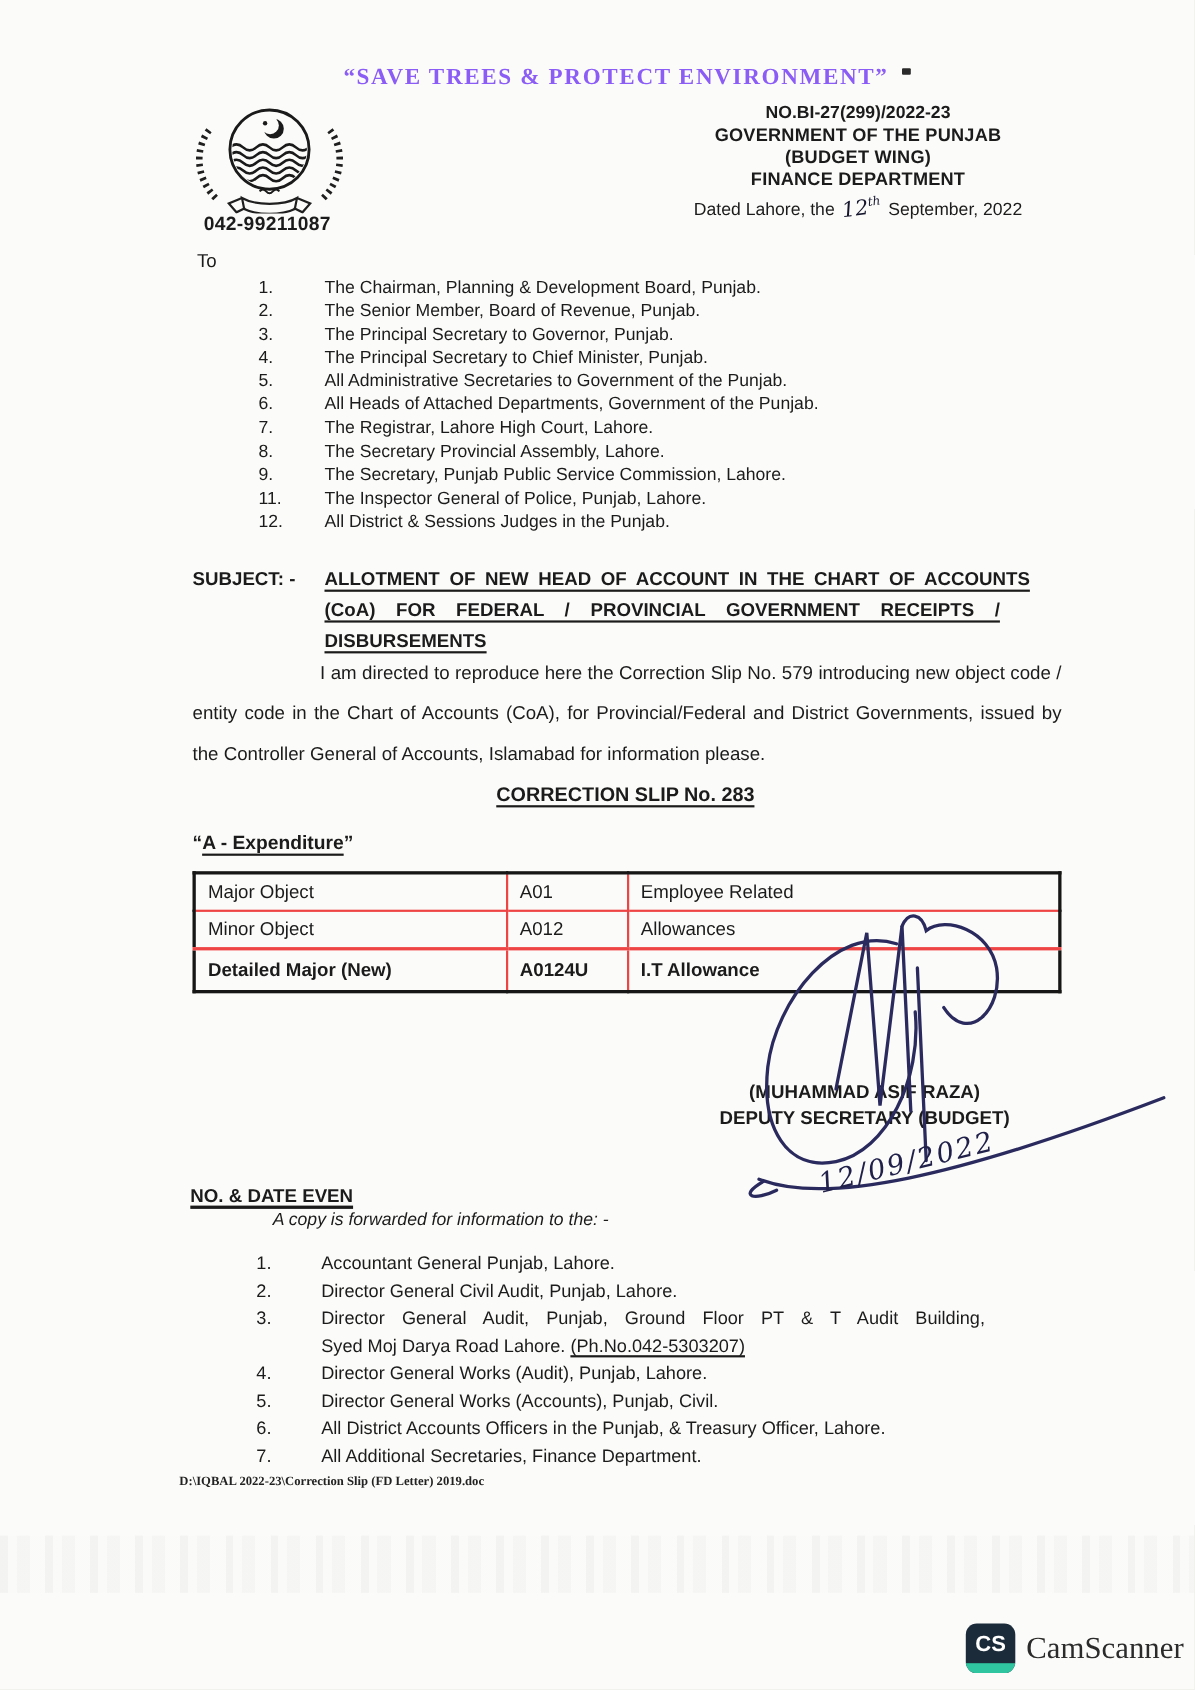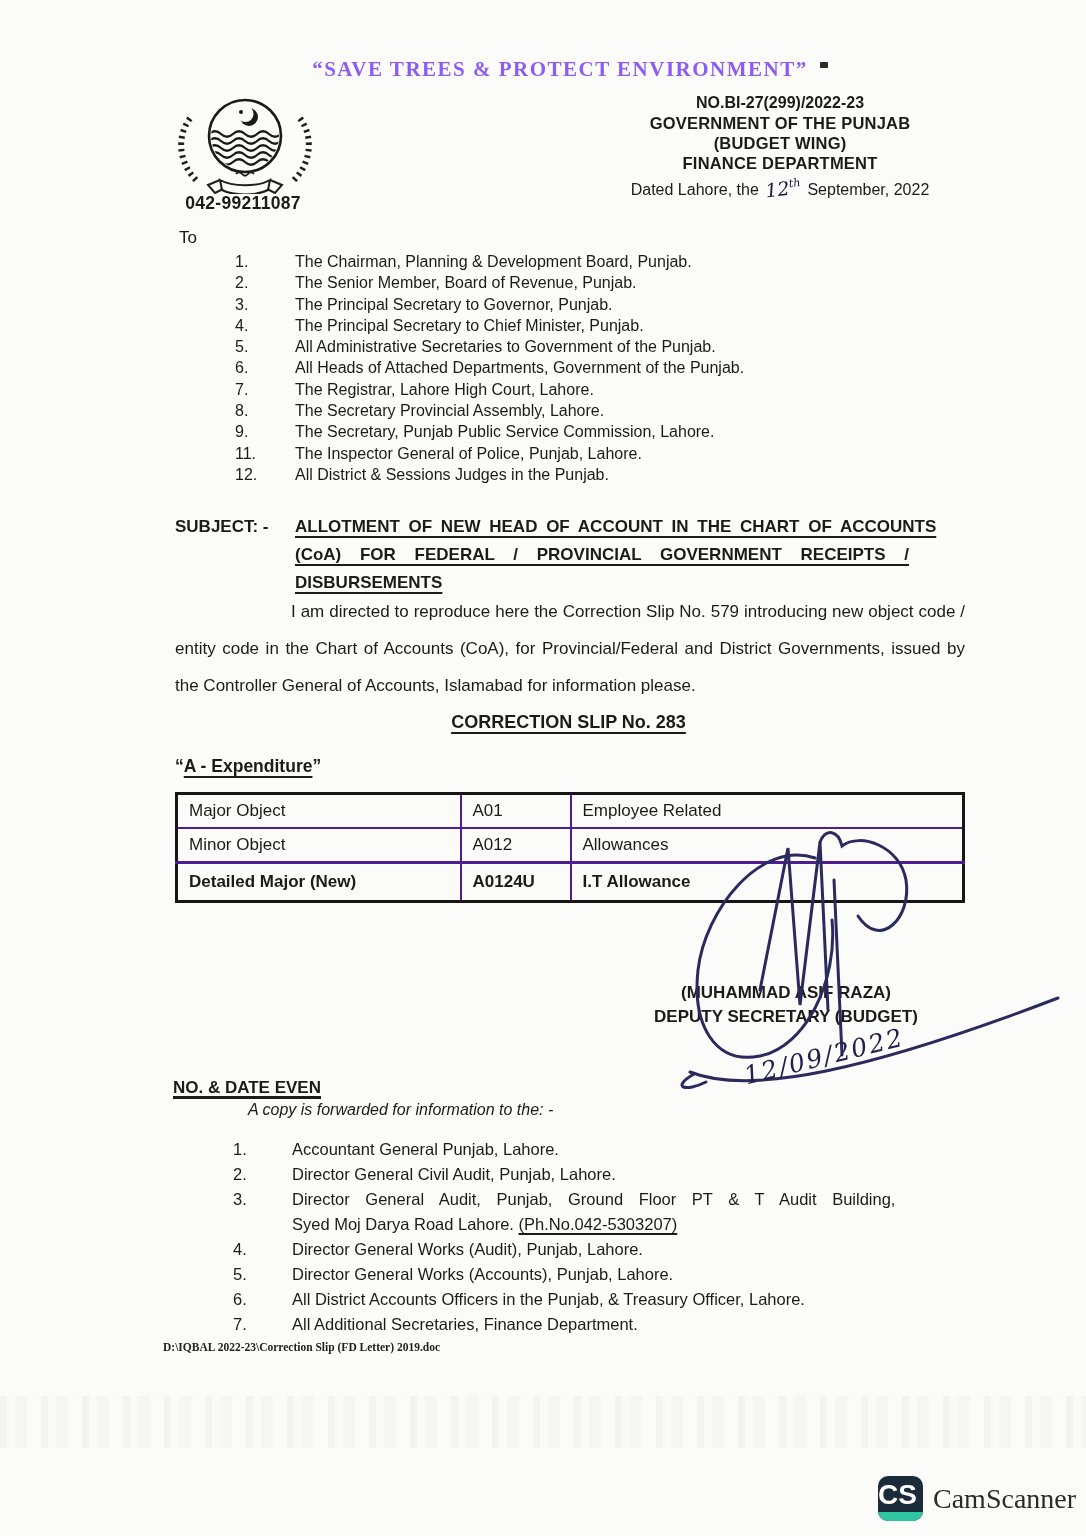--- a/index.html
+++ b/index.html
@@ -61,21 +61,21 @@
   }
   .slip-head span, .section-head .und {
     text-decoration:underline; text-decoration-thickness:2px; text-underline-offset:4px;
   }
   .section-head { position:absolute; top:756px; left:175px; font-weight:bold; font-size:17.5px; }
 
   table.coa {
     position:absolute; top:792px; left:175px; border-collapse:collapse;
     border:3px solid #161616; font-size:17px;
   }
-  table.coa td { border:2px solid #4c1d95; padding:4px 11px; height:24px; }
+  table.coa td { border:2px solid #ef4444; padding:4px 11px; height:24px; }
   table.coa tr.bold-row td { font-weight:bold; border-top-width:3px; height:28px; }
 
   
   .sig-name {
     position:absolute; top:981px; left:618px; width:336px; text-align:center;
     font-weight:bold; font-size:17px; line-height:24px; z-index:1;
   }
   .sig-svg { position:absolute; top:820px; left:610px; z-index:2; pointer-events:none; }
   .hw-date {
     position:absolute; top:1042px; left:742px; z-index:2;
@@ -101,21 +101,21 @@
   }
   .speck { position:absolute; top:62px; left:820px; width:8px; height:6px; background:#2a2a2a; border-radius:1px; }
   .scan-band {
     position:absolute; top:1396px; left:0; width:1086px; height:52px; opacity:.55;
     background:repeating-linear-gradient(90deg,
       rgba(110,110,110,.10) 0 7px, rgba(190,190,190,.03) 7px 15px,
       rgba(120,120,120,.08) 15px 27px, rgba(200,200,200,.02) 27px 41px);
   }
   .cs-wrap { position:absolute; top:1476px; left:878px; display:flex; align-items:center; gap:10px; }
   .cs-icon { position:relative; width:45px; height:45px; border-radius:10px; background:#1b2b3a; overflow:hidden; }
-  .cs-txt  { color:#fff; font-weight:bold; font-size:28px; text-align:left; line-height:38px; }
+  .cs-txt  { color:#fff; font-weight:bold; font-size:20px; text-align:center; line-height:38px; }
   .cs-teal { position:absolute; bottom:0; left:0; right:0; height:9px; background:#2fc5a0; }
   .cs-label { font-family:"Liberation Serif", serif; font-size:28px; color:#2b2b2b; }
 </style>
 </head>
 <body>
 
 <div class="page">
 
   <div class="motto">“SAVE TREES &amp; PROTECT ENVIRONMENT”</div>
 
@@ -283,21 +283,21 @@
         <span class="j1" style="display:block">Director General Audit, Punjab, Ground Floor PT &amp; T Audit Building,</span>
         <span style="display:block"><span>Syed Moj Darya Road Lahore. </span><span class="phone-und">(Ph.No.042-5303207)</span></span>
       </span>
     </div>
     <div class="row">
         <span>4.</span>
         <span>Director General Works (Audit), Punjab, Lahore.</span>
       </div>
     <div class="row">
         <span>5.</span>
-        <span>Director General Works (Accounts), Punjab, Lahore.</span>
+        <span>Director General Works (Accounts), Punjab, Civil.</span>
       </div>
     <div class="row">
         <span>6.</span>
         <span>All District Accounts Officers in the Punjab, &amp; Treasury Officer, Lahore.</span>
       </div>
     <div class="row">
         <span>7.</span>
         <span>All Additional Secretaries, Finance Department.</span>
       </div>
   </div>

